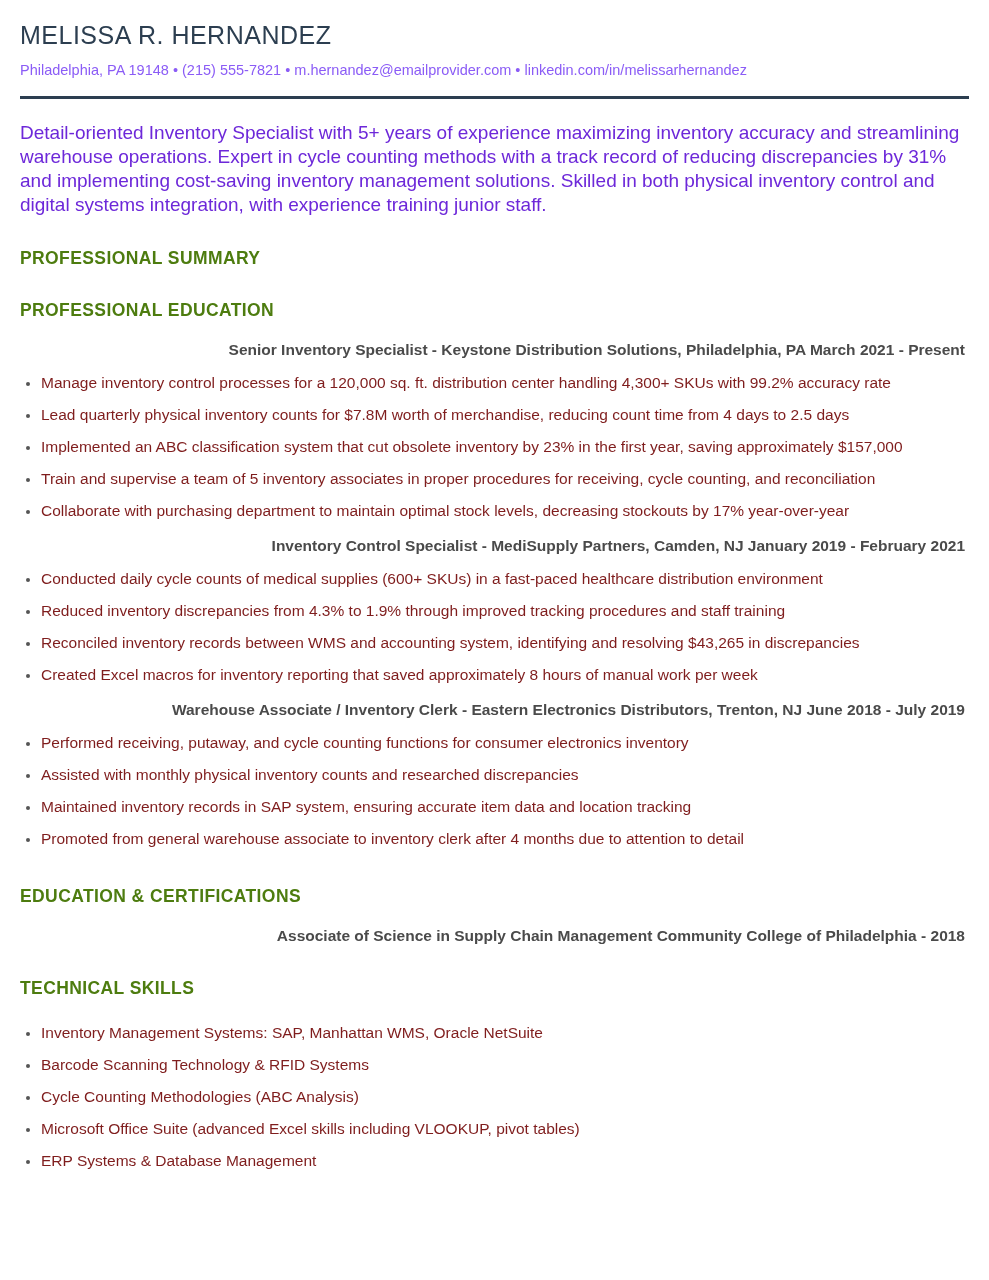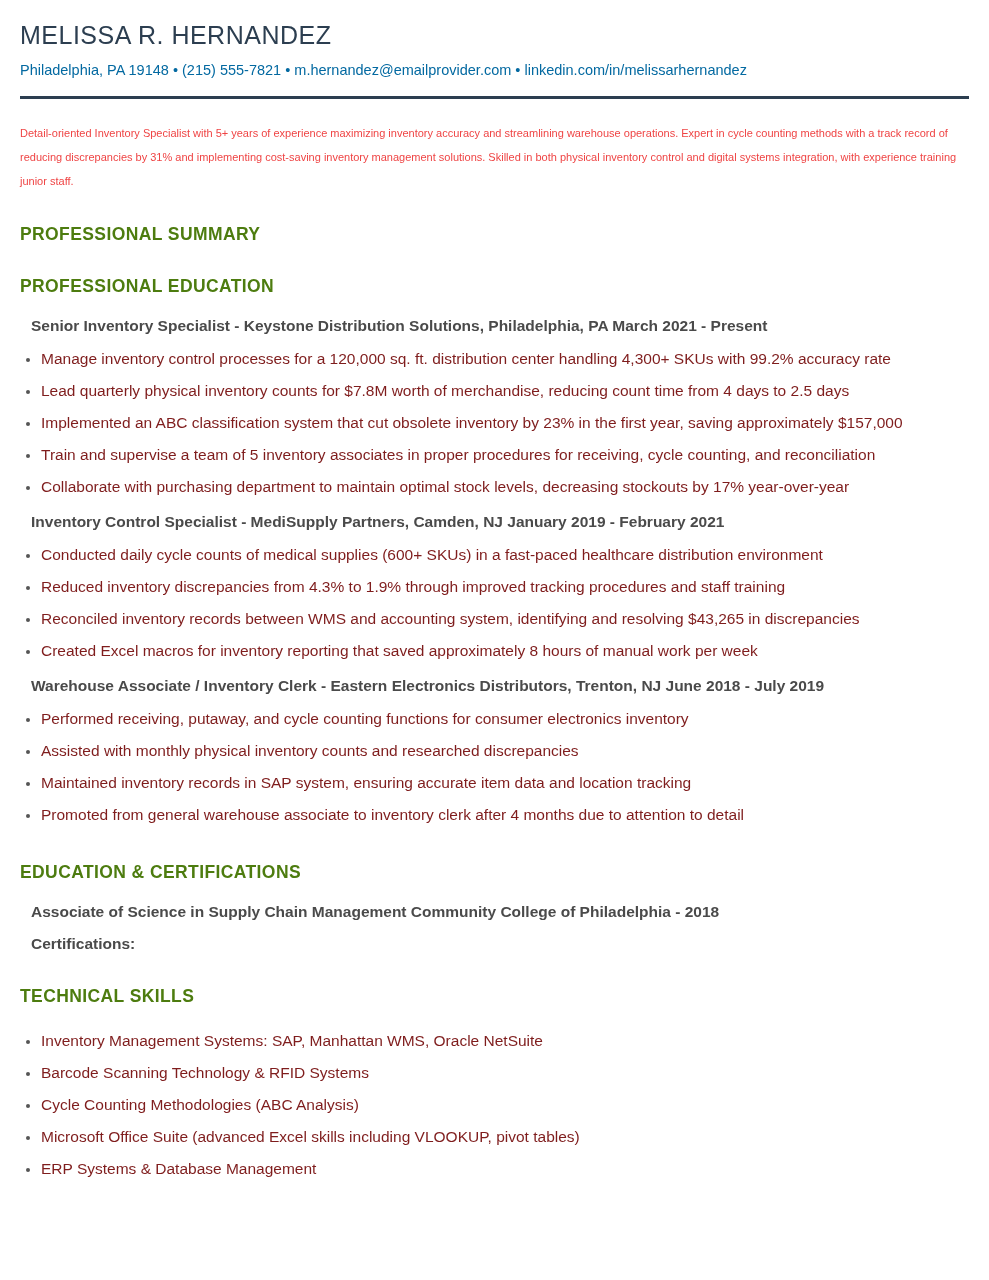--- a/index.html
+++ b/index.html
@@ -18,48 +18,49 @@
     font-size: 25px;
     line-height: 30px;
     font-weight: normal;
     letter-spacing: 0.5px;
     color: #2c3e50;
   }
   .contact {
     margin: 10px 0 0;
     font-size: 14.5px;
     line-height: 20px;
-    color: #0369a1;
+    color: #8b5cf6;
   }
   .rule {
     margin: 16px 0 0;
     border: none;
     border-top: 3px solid #2c3e50;
   }
   .summary-text {
     margin: 22px 0 0;
-    font-size: 11px;
+    font-size: 19px;
     line-height: 24px;
     max-width: 945px;
-    color: #ef4444;
+    color: #6d28d9;
   }
   h2.section-heading {
     margin: 30px 0 18px;
     font-size: 17.5px;
     line-height: 22px;
     font-weight: bold;
     letter-spacing: 0.4px;
     color: #4d7c0f;
   }
   h3.job-title, .degree, .cert-label {
-    margin: 8px 11px 0;
+    margin: 8px 4px 0;
     font-size: 15.5px;
     line-height: 22px;
     font-weight: bold;
     color: #4a4a4a;
+    text-align: right;
   }
   .cert-label { margin-top: 10px; }
   ul.bullet-list {
     margin: 6px 0 0;
     padding: 0 0 0 21px;
     list-style: disc;
   }
   ul.bullet-list li {
     font-size: 15.5px;
     line-height: 32px;
@@ -109,21 +110,20 @@
     <li>Performed receiving, putaway, and cycle counting functions for consumer electronics inventory</li>
     <li>Assisted with monthly physical inventory counts and researched discrepancies</li>
     <li>Maintained inventory records in SAP system, ensuring accurate item data and location tracking</li>
     <li>Promoted from general warehouse associate to inventory clerk after 4 months due to attention to detail</li>
   </ul>
 </section>
 
 <section>
   <h2 class="section-heading">EDUCATION &amp; CERTIFICATIONS</h2>
   <h3 class="degree">Associate of Science in Supply Chain Management Community College of Philadelphia - 2018</h3>
-  <p class="cert-label">Certifications:</p>
 </section>
 
 <section>
   <h2 class="section-heading">TECHNICAL SKILLS</h2>
   <ul class="bullet-list">
     <li>Inventory Management Systems: SAP, Manhattan WMS, Oracle NetSuite</li>
     <li>Barcode Scanning Technology &amp; RFID Systems</li>
     <li>Cycle Counting Methodologies (ABC Analysis)</li>
     <li>Microsoft Office Suite (advanced Excel skills including VLOOKUP, pivot tables)</li>
     <li>ERP Systems &amp; Database Management</li>

